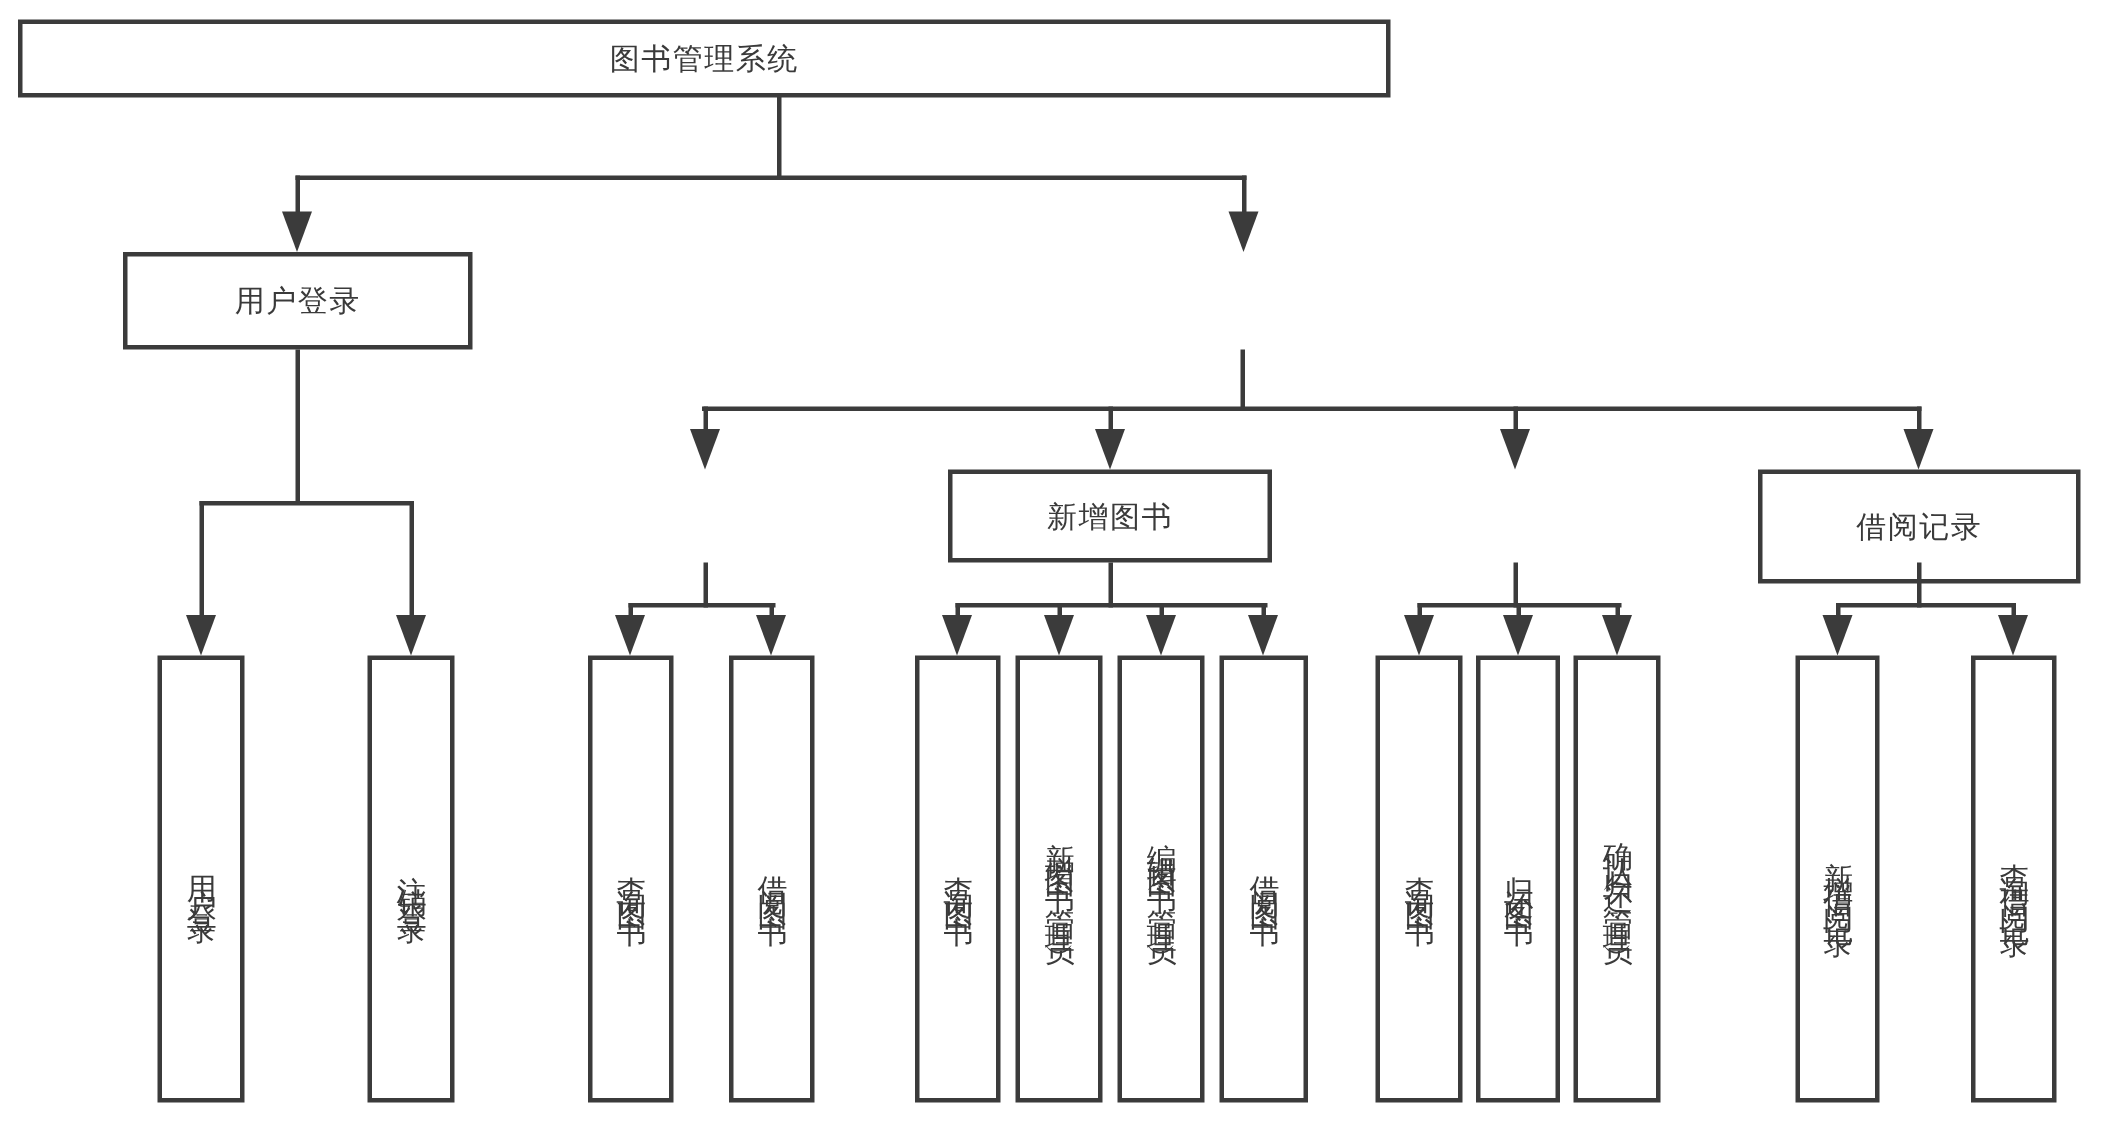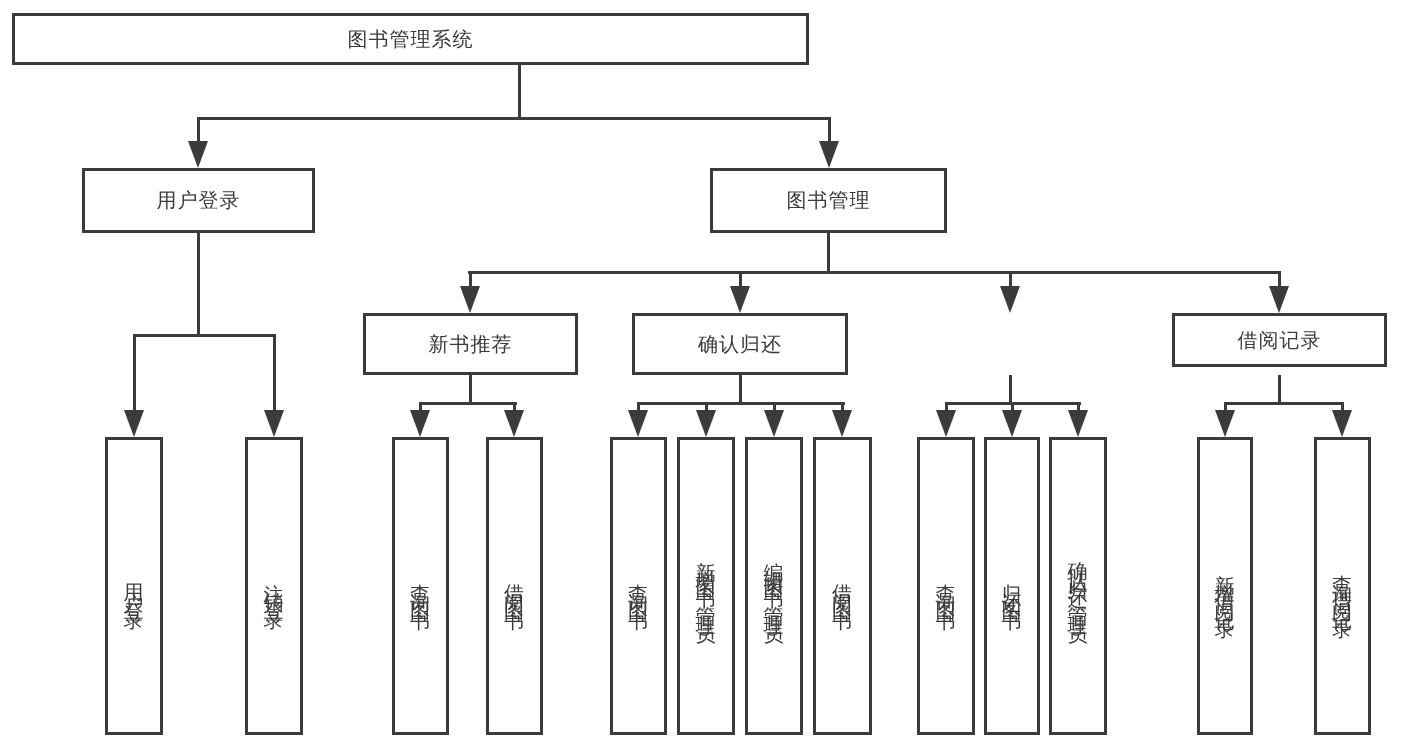--- a/index.html
+++ b/index.html
@@ -27,38 +27,32 @@
   .wm {
     position:absolute; color:var(--watermark); font-size:22px;
     white-space:nowrap; text-shadow:1px 1px 1px #ffffff; z-index:5;
   }
 </style>
 </head>
 <body>
 
 <div class="canvas">
 
-  <div class="box h" style="left:12px;top:13px;width:797px;height:52px">
+  <div class="box h" style="left:12px;top:13px;width:915px;height:52px">
     <span>图书管理系统</span>
   </div>
 
   <div class="box h" style="left:82px;top:168px;width:233px;height:65px">
     <span>用户登录</span>
   </div>
-  <div class="box h" style="left:710px;top:168px;width:237px;height:65px">
-    <span>图书管理</span>
+
+  <div class="box h" style="left:632px;top:313px;width:216px;height:62px">
+    <span>新增图书</span>
   </div>
-
-  <div class="box h" style="left:363px;top:313px;width:215px;height:62px">
-    <span>新书推荐</span>
-  </div>
-  <div class="box h" style="left:632px;top:313px;width:216px;height:62px">
-    <span>确认归还</span>
-  </div>
-  <div class="box h" style="left:1172px;top:313px;width:215px;height:54px">
+  <div class="box h" style="left:1172px;top:313px;width:215px;height:76px">
     <span>借阅记录</span>
   </div>
 
   <div class="box v" style="left:105px;top:437px;width:58px;height:298px">
     <span>用户登录</span>
   </div>
   <div class="box v" style="left:245px;top:437px;width:58px;height:298px">
     <span>注销登录</span>
   </div>
   <div class="box v" style="left:392px;top:437px;width:57px;height:298px">

